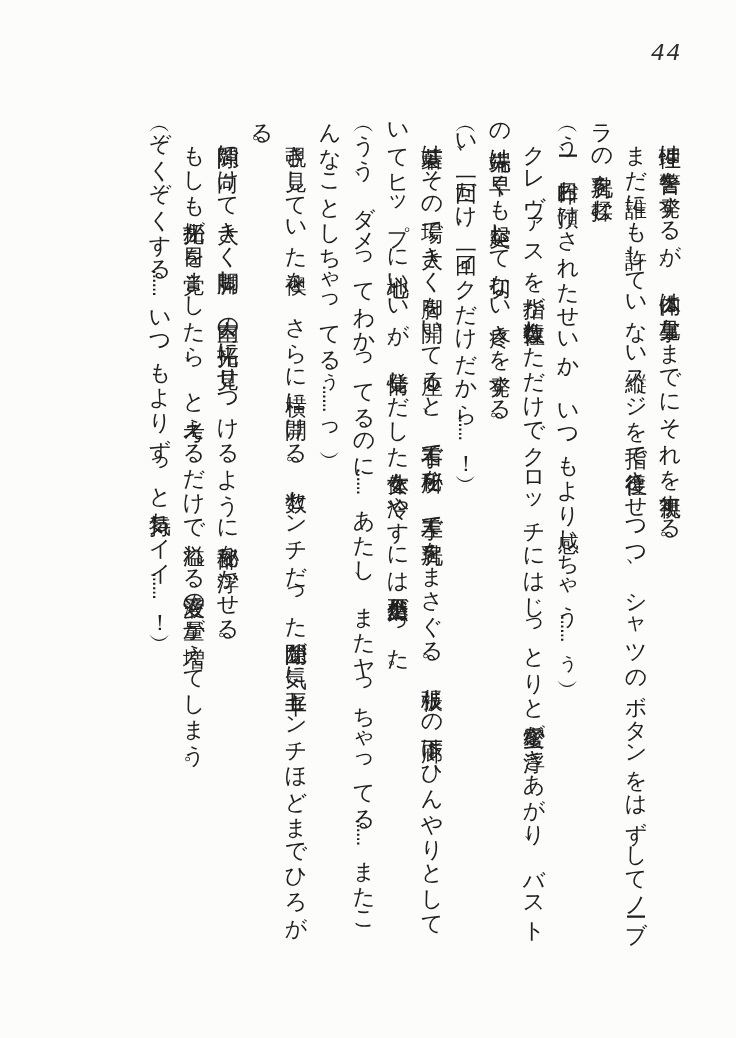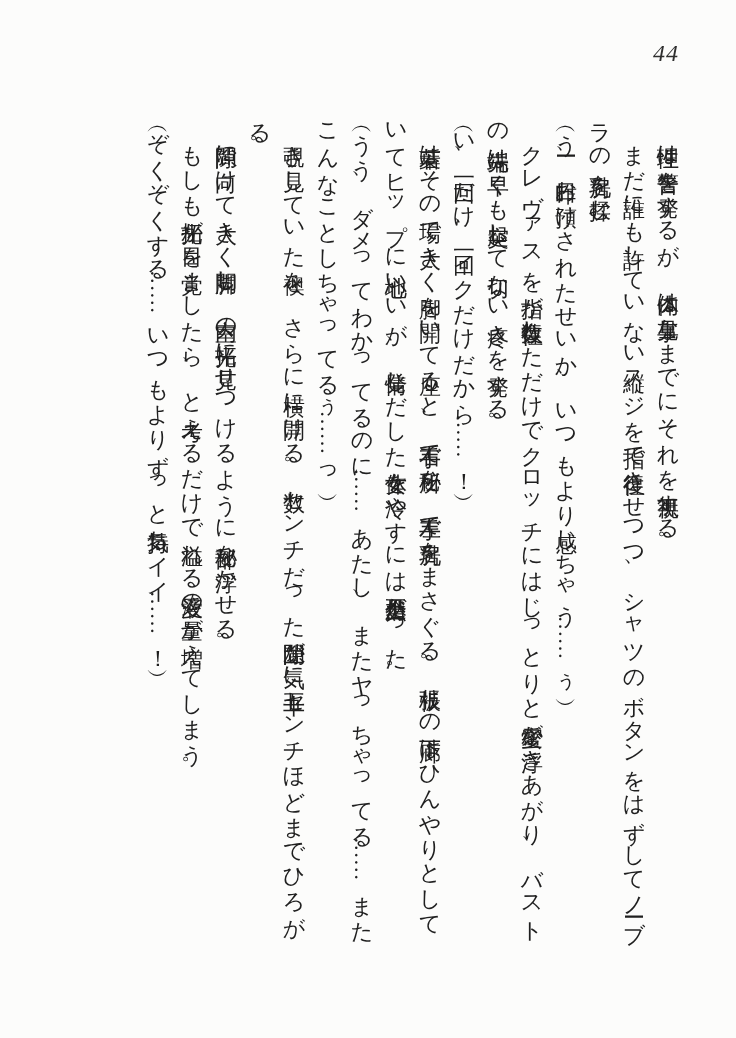--- a/index.html
+++ b/index.html
@@ -14,21 +14,21 @@
   body {
     width: 736px;
     height: 1038px;
     background: var(--bg);
     position: relative;
     overflow: hidden;
   }
   .page {
     position: absolute;
     inset: 0;
-    font-family: Liberation Serif, serif;
+    font-family: Liberation Mono, monospace;
     background: var(--bg);
   }
   .page-number {
     position: absolute;
     top: 40px;
     left: 644px;
     width: 44px;
     text-align: center;
     font-style: italic;
     font-size: 24px;

